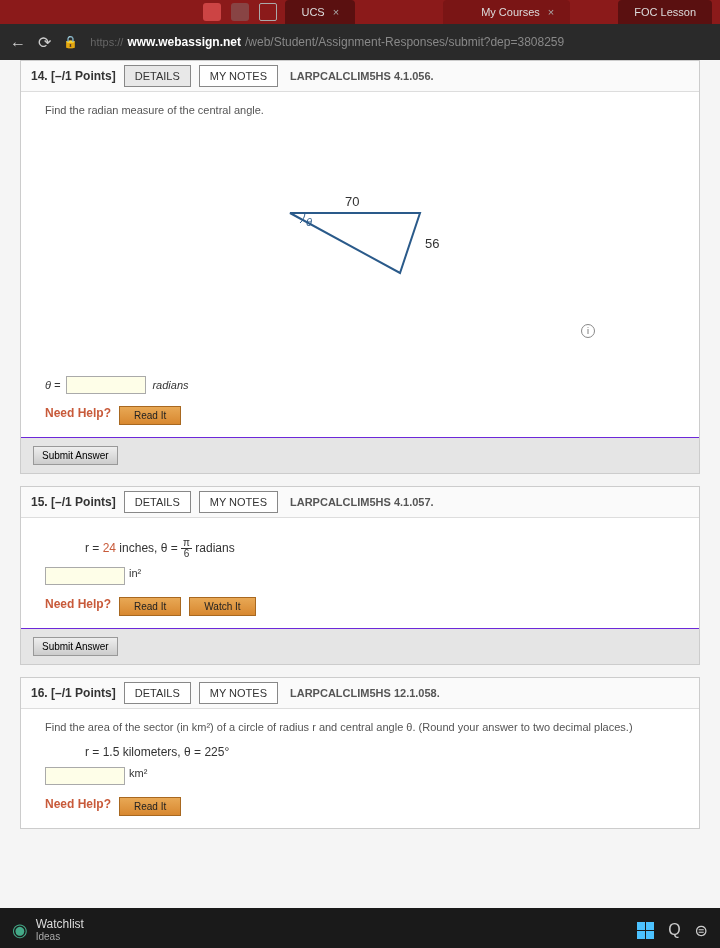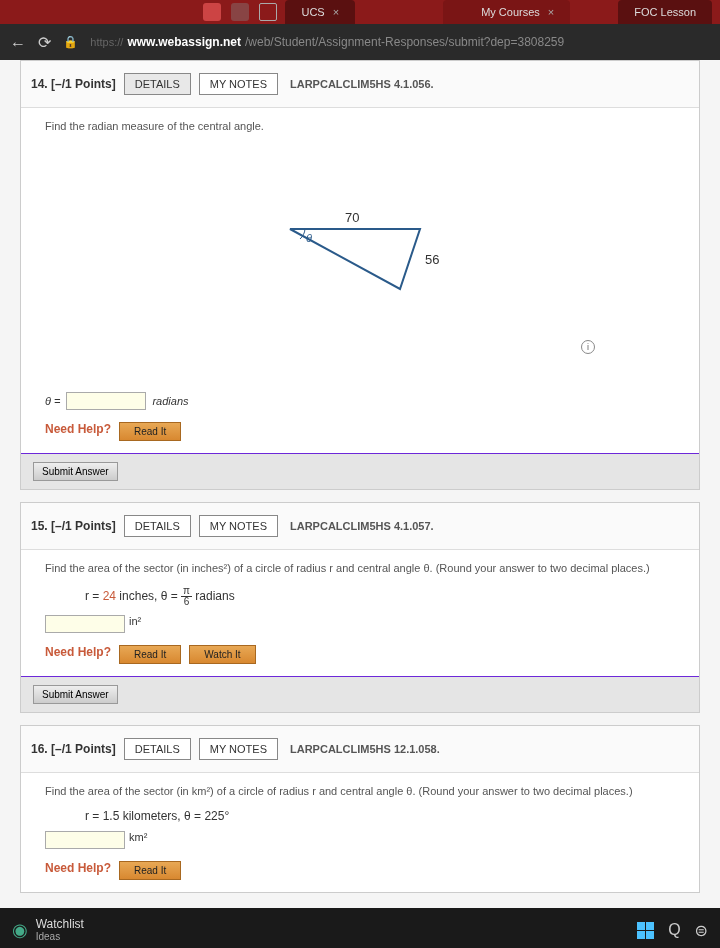--- a/index.html
+++ b/index.html
@@ -58,21 +58,21 @@
       background: #fff;
       margin-bottom: 12px;
       border: 1px solid #ccc;
       font-size: 12px;
       color: #333;
     }
     .q-header {
       display: flex;
       align-items: center;
       gap: 8px;
-      padding: 12px 10px;
+      padding: 4px 10px;
       border-bottom: 1px solid #ddd;
       background: #fafafa;
     }
     .q-num { font-weight: bold; font-size: 12px; }
     .btn-outline {
       border: 1px solid #888;
       background: #fff;
       padding: 4px 10px;
       font-size: 11px;
       cursor: pointer;
@@ -240,21 +240,20 @@
   </div>
 
   <div class="question">
     <div class="q-header">
       <span class="q-num"><span>15.</span> <span>[–/1 Points]</span></span>
       <button class="btn-outline">DETAILS</button>
       <button class="btn-outline">MY NOTES</button>
       <span class="q-code">LARPCALCLIM5HS 4.1.057.</span>
     </div>
     <div class="q-body">
-      <div class="q-prompt">Find the area of the sector (in inches²) of a circle of radius r and central angle θ. (Round your answer to two decimal places.)</div>
       <div class="given-line">
         <span>r = </span><span class="val">24</span><span> inches,  θ = </span>
         <span class="frac">
             <span class="num">π</span>
             <span class="den">6</span>
           </span>
         <span> radians</span>
       </div>
       <div class="unit-row">
         <input class="answer-input" style="">

